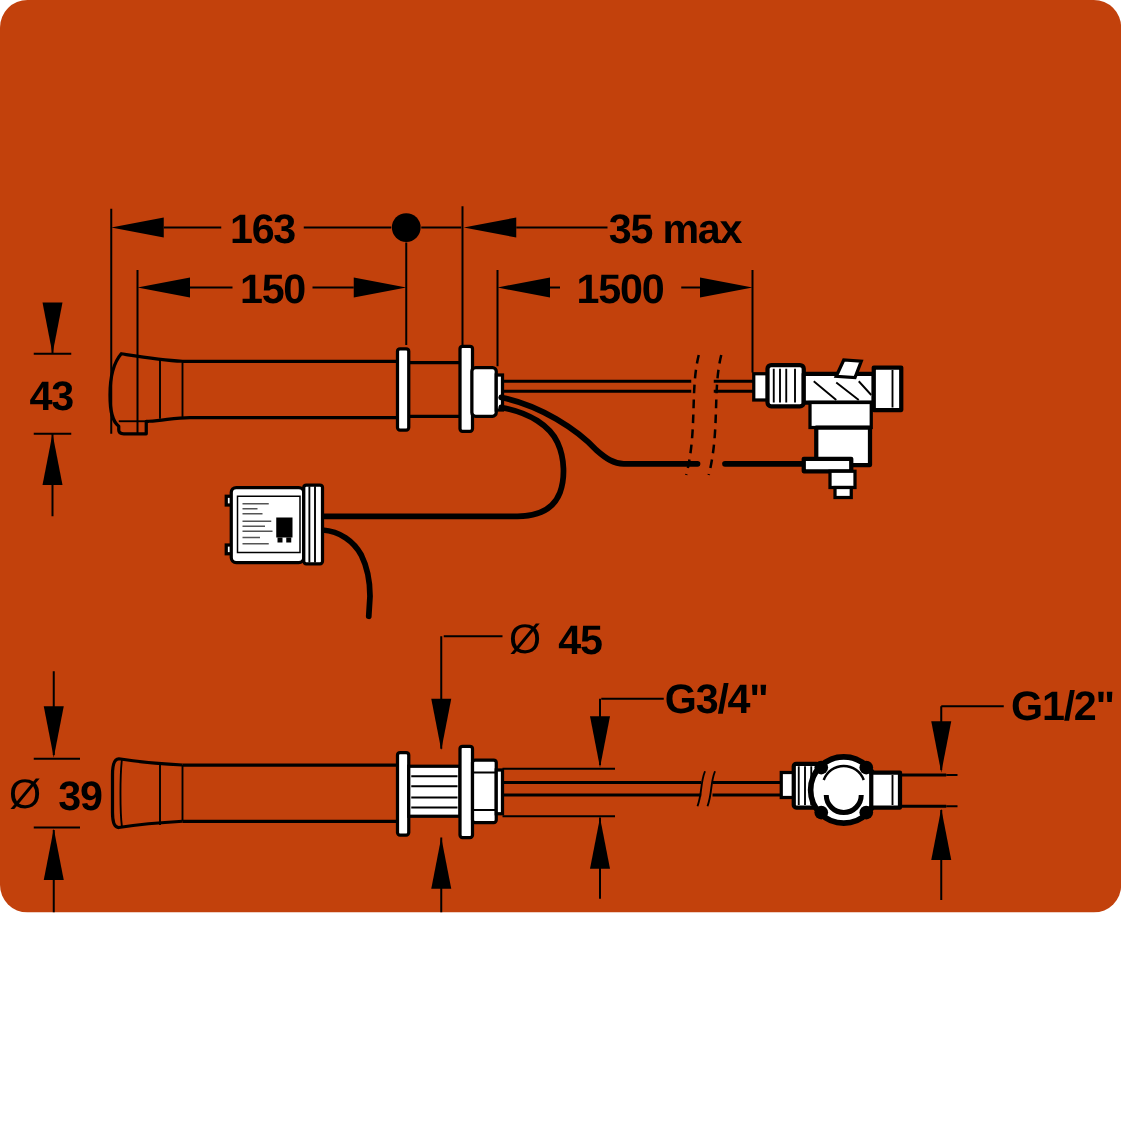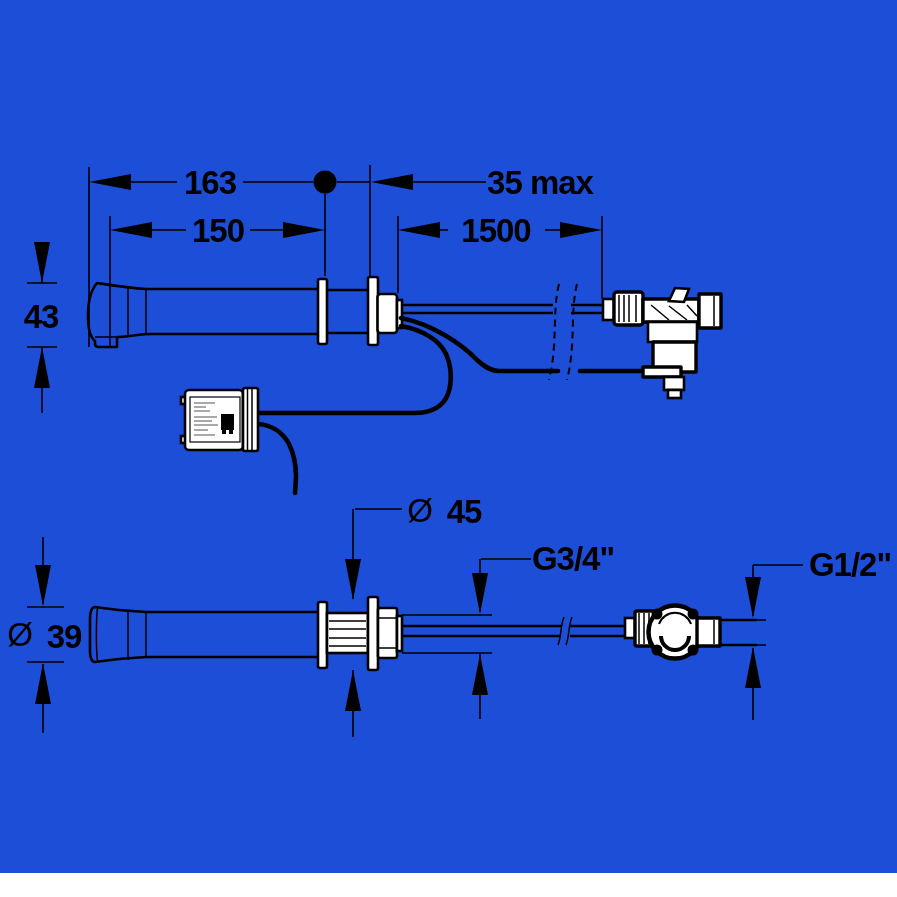--- a/index.html
+++ b/index.html
@@ -1,17 +1,17 @@
 <!DOCTYPE html>
 <html><head>
 <meta charset="utf-8">
 <style>
   html,body{margin:0;padding:0;background:#ffffff;}
-  .sheet{position:relative;width:897px;height:873px;background:#1d4ed8;overflow:hidden;
-         font-family:"Liberation Sans", sans-serif;}
+  .sheet{position:relative;width:897px;height:730px;background:#c2410c;overflow:hidden;
+         font-family:"Liberation Sans", sans-serif;border-radius:22px;}
   svg{position:absolute;left:0;top:0;}
   .dim-text{font-family:"Liberation Sans", sans-serif;font-weight:bold;font-size:33px;
             letter-spacing:-1px;fill:#000;}
   .dia-text{font-family:"Liberation Sans", sans-serif;font-weight:normal;font-size:33px;fill:#000;}
   .outline{stroke:#000;stroke-width:2.6;fill:none;stroke-linejoin:round;}
   .outline-bold{stroke:#000;stroke-width:3.4;fill:#fff;stroke-linejoin:round;}
   .part{stroke:#000;stroke-width:2.6;fill:#fff;}
   .thin{stroke:#000;stroke-width:1.5;fill:none;}
   .dimline{stroke:#000;stroke-width:1.6;fill:none;}
   .pipe{stroke:#000;stroke-width:2.4;fill:none;}

